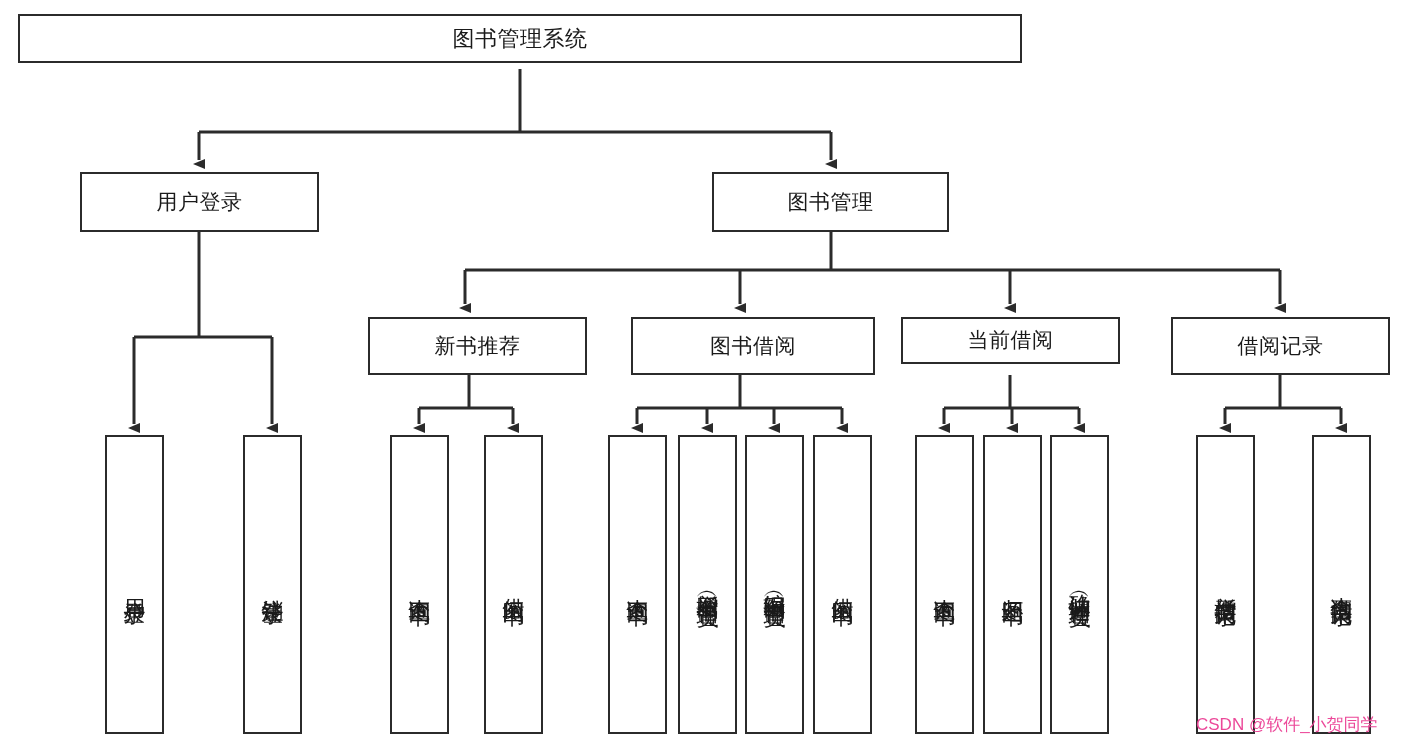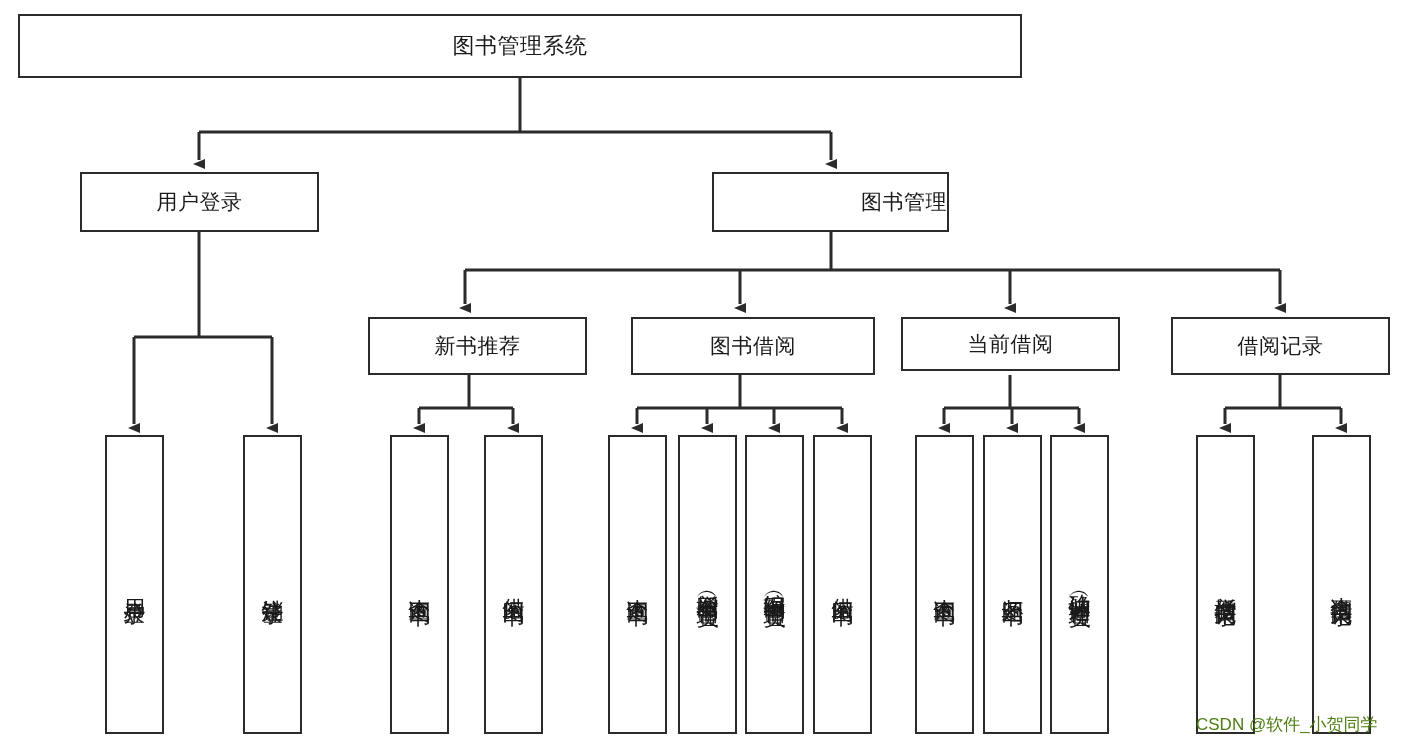--- a/index.html
+++ b/index.html
@@ -58,21 +58,21 @@
     writing-mode: vertical-rl;
     text-orientation: upright;
     font-size: 22px;
     line-height: 1.0;
     letter-spacing: 2px;
     white-space: nowrap;
   }
   .watermark {
     position: absolute;
     font-size: 17px;
-    color: #4d7c0f;
+    color: #ec4899;
     white-space: nowrap;
     user-select: none;
   }
 </style>
 </head>
 <body>
 
 <div id="canvas">
 
   <svg class="edges" viewBox="0 0 1405 747">
@@ -118,38 +118,38 @@
       <path d="M1012,408 L1012,424" marker-end="url(#arrow)"></path>
       <path d="M1079,408 L1079,424" marker-end="url(#arrow)"></path>
 
       <path d="M1280,375 L1280,408"></path>
       <path d="M1225,408 L1341,408"></path>
       <path d="M1225,408 L1225,424" marker-end="url(#arrow)"></path>
       <path d="M1341,408 L1341,424" marker-end="url(#arrow)"></path>
     </g>
   </svg>
 
-  <div class="node horiz" id="node-root" style="left:18px; top:14px; width:1004px; height:64px;">
+  <div class="node horiz" id="node-root" style="left:18px; top:14px; width:1004px; height:49px;">
     <span class="label">图书管理系统</span>
   </div>
 
   <div class="node horiz" style="left:80px; top:172px; width:239px; height:60px;">
     <span class="label">用户登录</span>
   </div>
-  <div class="node horiz" style="left:712px; top:172px; width:237px; height:60px;justify-content:flex-end;">
+  <div class="node horiz" style="left:712px; top:172px; width:237px; height:60px;">
     <span class="label">图书管理</span>
   </div>
 
   <div class="node horiz" style="left:368px; top:317px; width:219px; height:58px;">
     <span class="label">新书推荐</span>
   </div>
   <div class="node horiz" style="left:631px; top:317px; width:244px; height:58px;">
     <span class="label">图书借阅</span>
   </div>
-  <div class="node horiz" style="left:901px; top:317px; width:219px; height:54px;">
+  <div class="node horiz" style="left:901px; top:317px; width:219px; height:47px;">
     <span class="label">当前借阅</span>
   </div>
   <div class="node horiz" style="left:1171px; top:317px; width:219px; height:58px;">
     <span class="label">借阅记录</span>
   </div>
 
   <div class="node vert" style="left:105px; top:435px; width:59px; height:299px;">
     <span class="label">用户登录</span>
   </div>
   <div class="node vert" style="left:243px; top:435px; width:59px; height:299px;">

